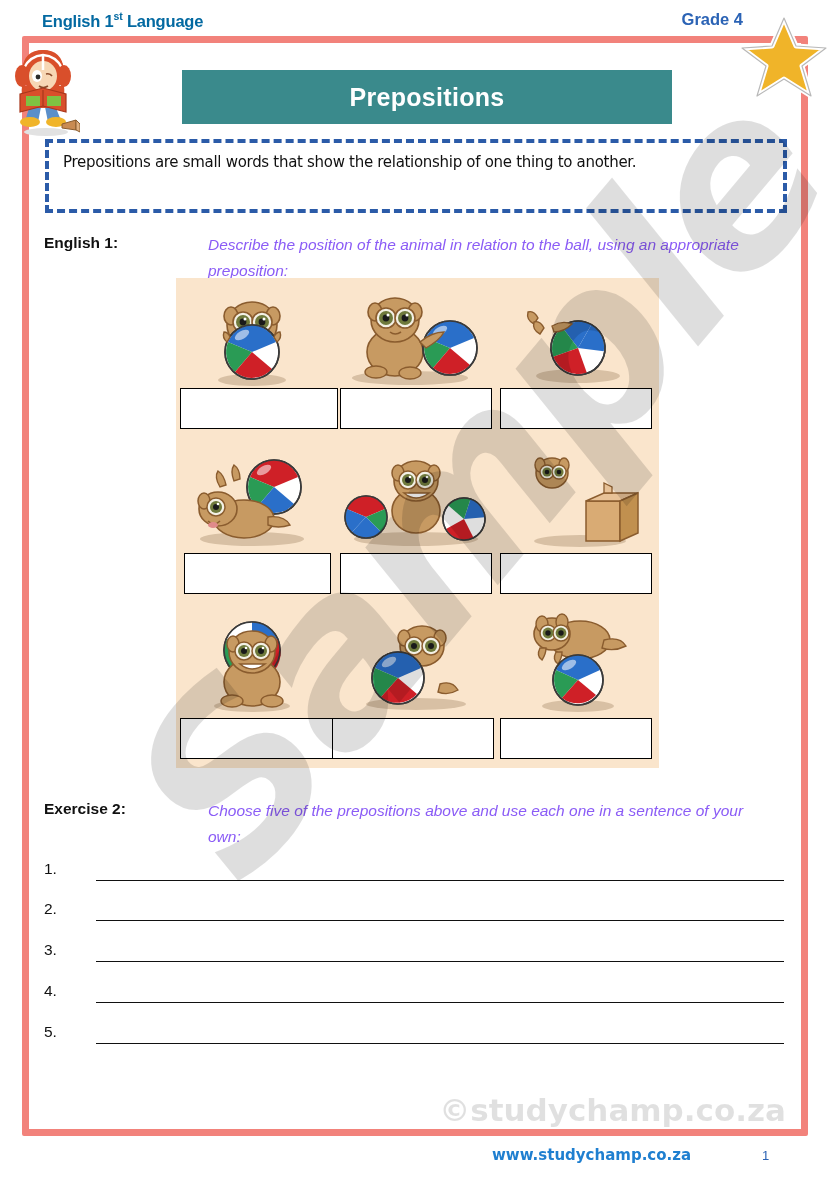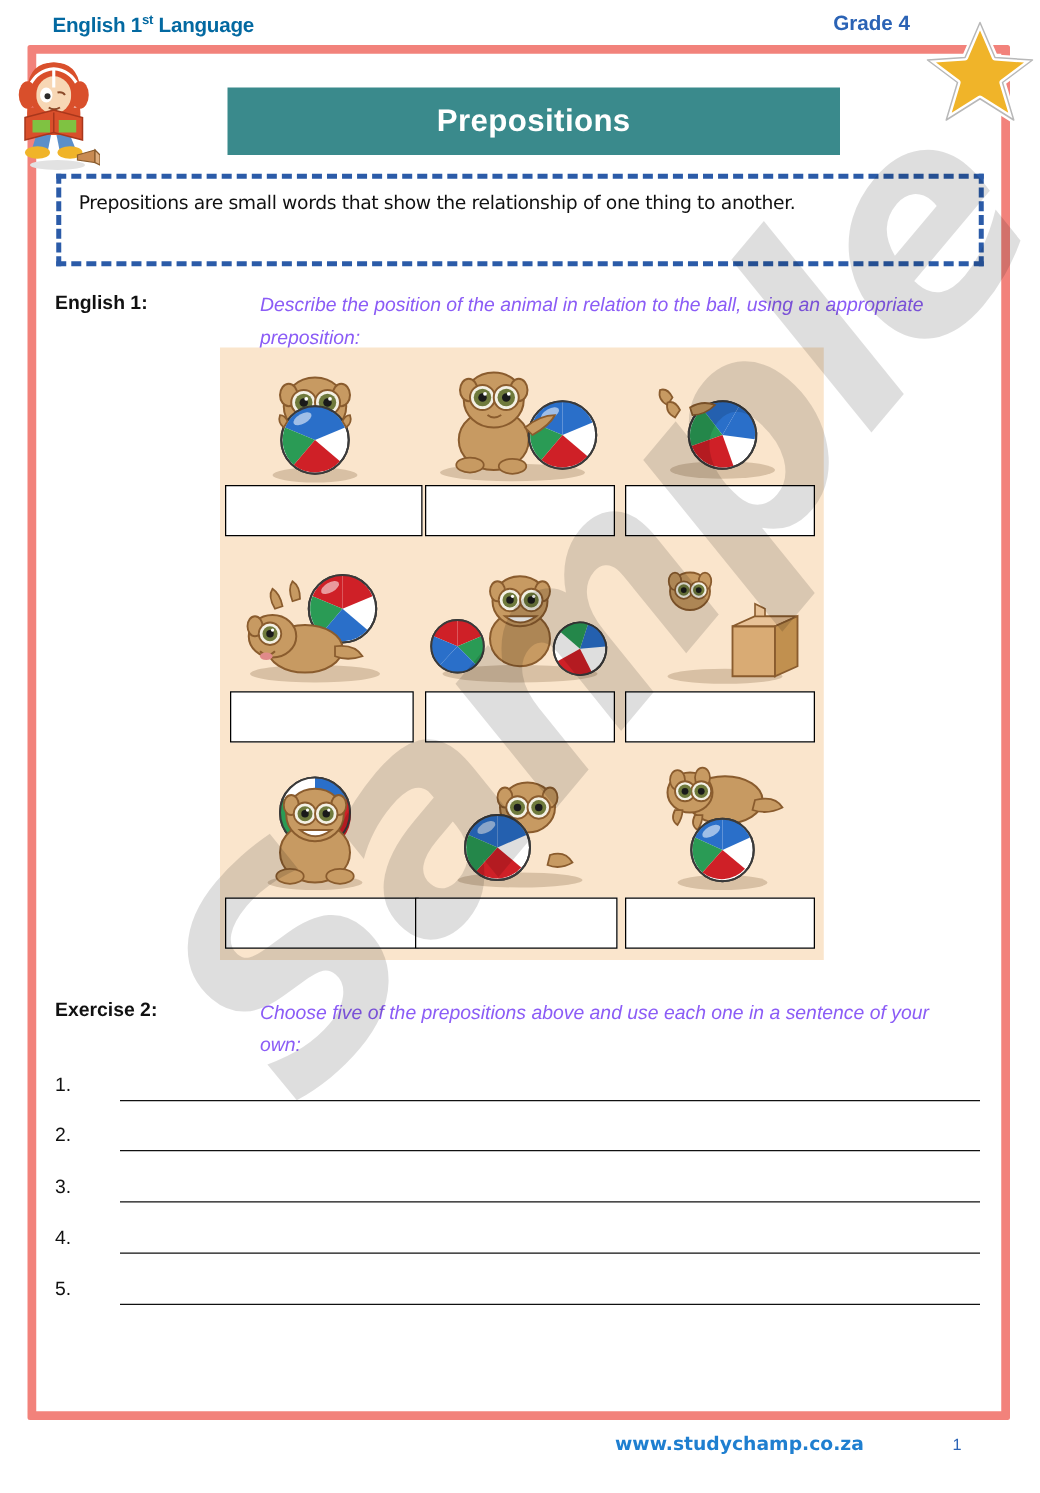--- a/index.html
+++ b/index.html
@@ -49,21 +49,21 @@
     color: #0369a1;
     letter-spacing: -0.2px;
     white-space: nowrap;
   }
   .head-left sup {
     font-size: 10.5px;
     vertical-align: super;
   }
   .head-right {
     position: absolute;
-    right: 104px;
+    right: 89px;
     top: 0;
     font-size: 16.5px;
     font-weight: bold;
     color: #2b63b5;
     white-space: nowrap;
   }
 
   
   .mascot {
     position: absolute;
@@ -658,17 +658,18 @@
     <div class="write-line"></div>
   </div>
   <div class="write-row" style="top:1023px">
     <span class="write-num">5.</span>
     <div class="write-line"></div>
   </div>
 
   <div class="wm-sample">
     <span>Sample</span>
   </div>
+  <div class="wm-footer">©studychamp.co.za</div>
 
   <div class="footer-url">www.studychamp.co.za</div>
   <div class="footer-page">1</div>
 
 </div>
 
 </body></html>

